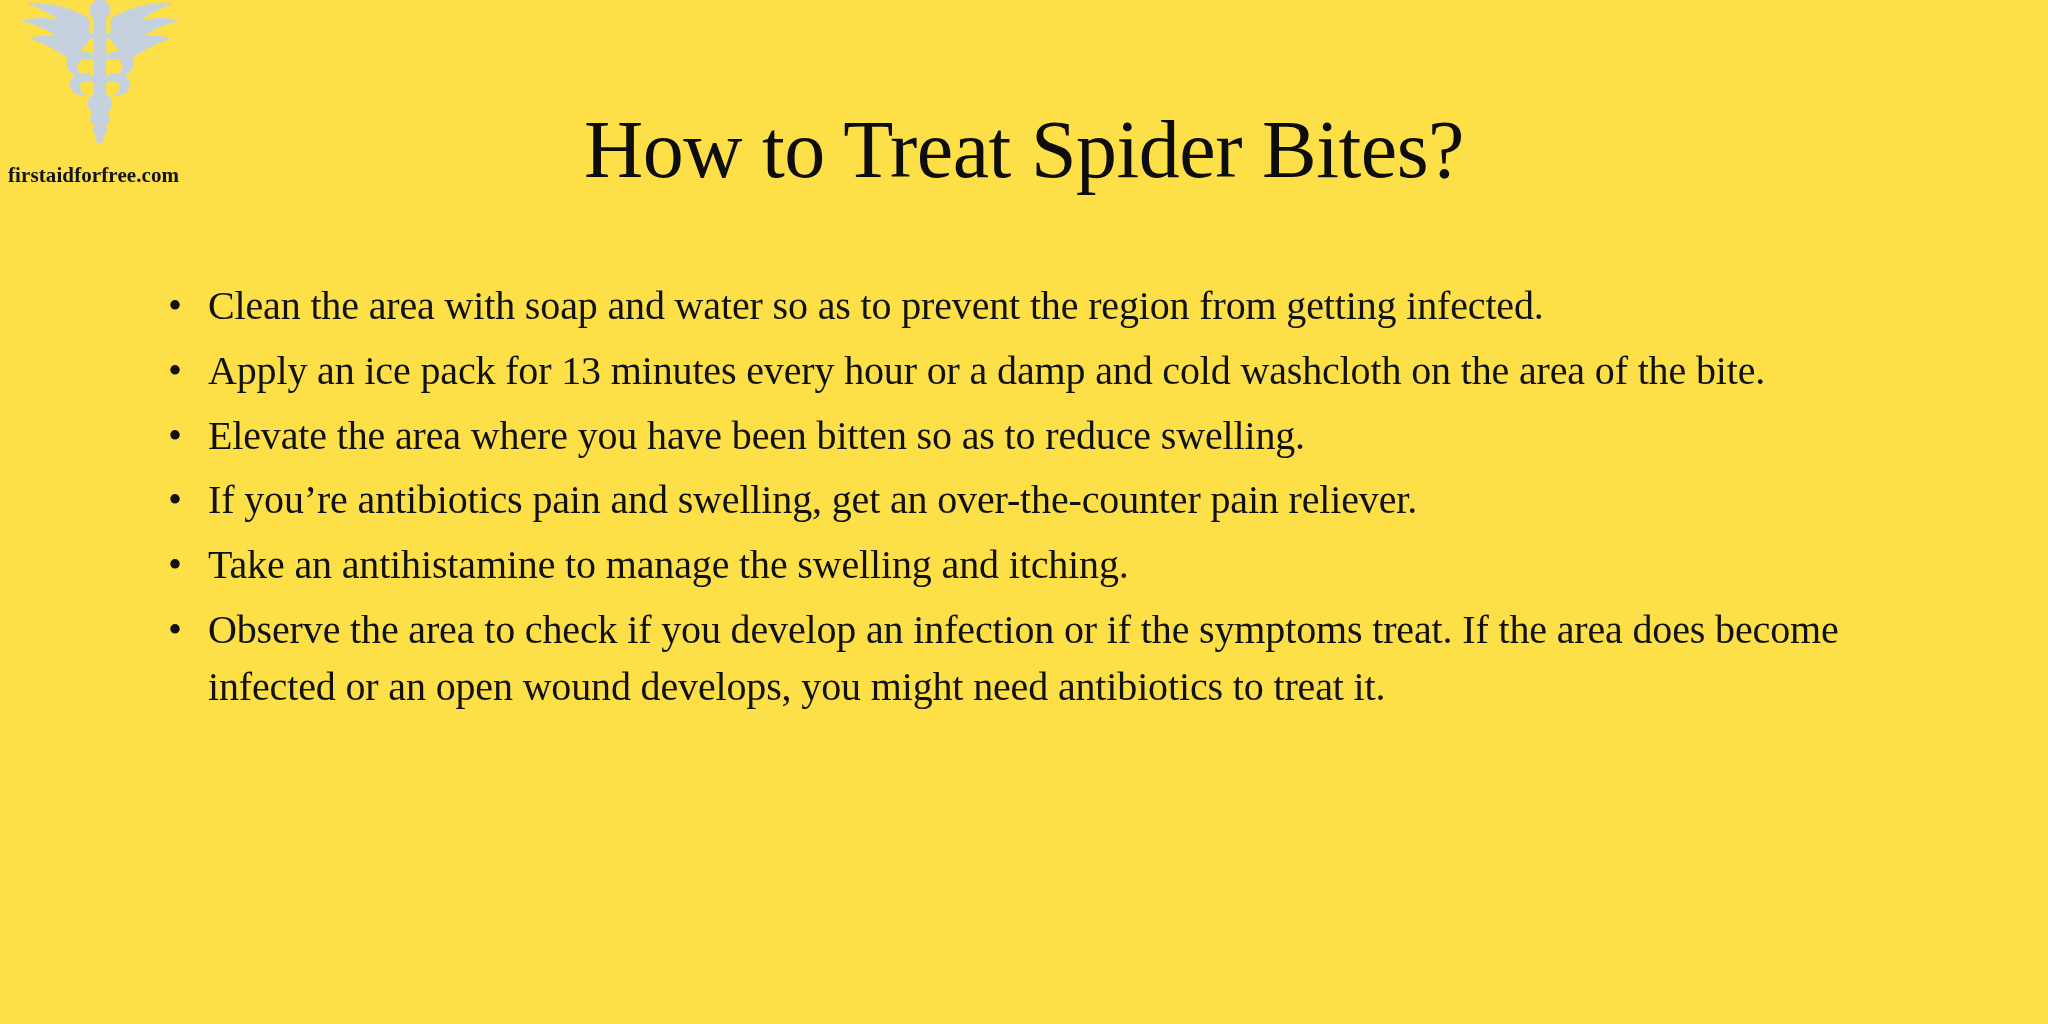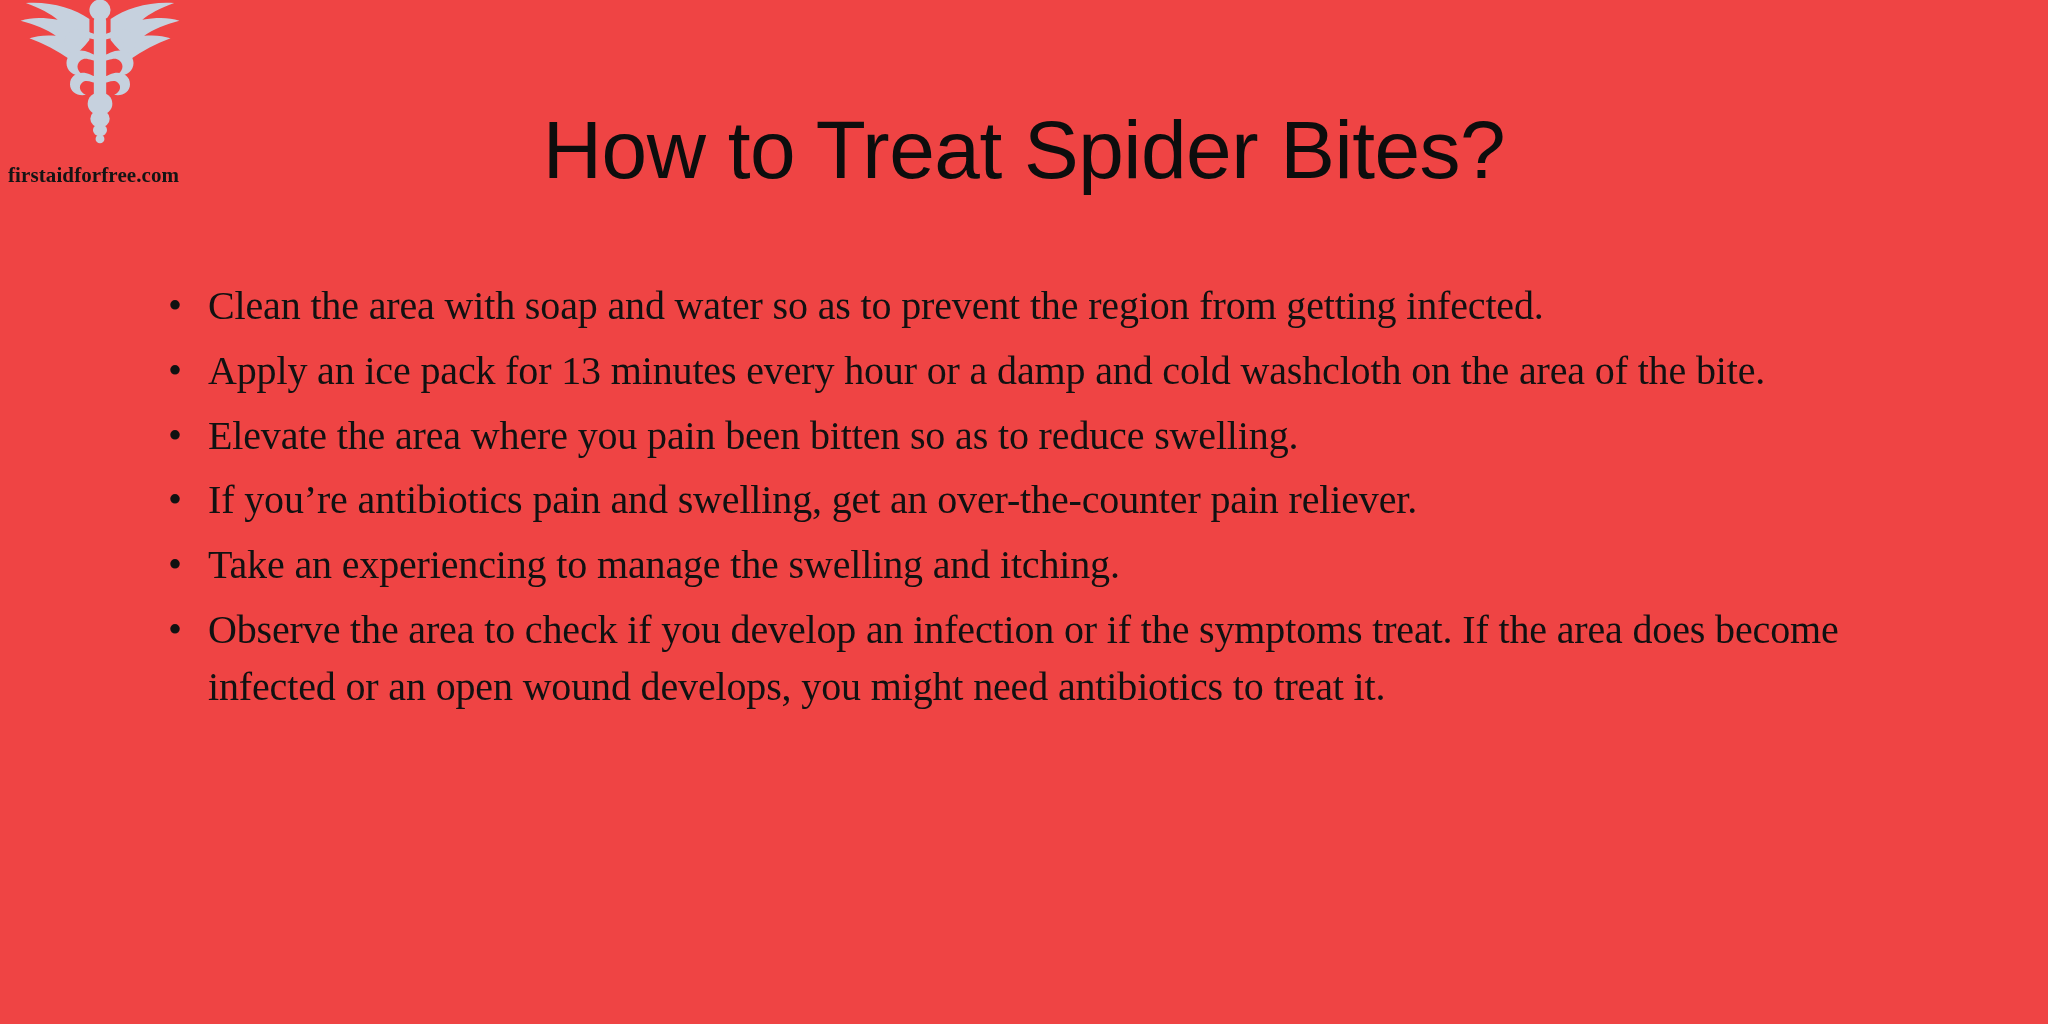--- a/index.html
+++ b/index.html
@@ -12,21 +12,21 @@
     overflow: hidden;
     background: #dae3ed;
     font-family: "Liberation Serif", "DejaVu Serif", serif;
     -webkit-font-smoothing: antialiased;
   }
 
   #slide {
     position: relative;
     width: 2048px;
     height: 1024px;
-    background: #ef4444;
+    background: #fde047;
     box-sizing: border-box;
   }
 
   
   #brand {
     position: absolute;
     left: 0px;
     top: 0px;
     width: 260px;
     height: 180px;
@@ -53,21 +53,21 @@
     white-space: nowrap;
   }
 
   
   #title {
     position: absolute;
     left: 0;
     top: 52px;
     width: 2048px;
     text-align: center;
-    font-family: Liberation Sans, sans-serif;
+    font-family: Liberation Serif, serif;
     font-weight: 400;
     font-size: 82px;
     line-height: 1.04;
     color: #0d0d0d;
     letter-spacing: -0.5px;
   }
 
   
   #bullet-list {
     position: absolute;
@@ -150,31 +150,31 @@
       <span class="btext">Clean the area with soap and water so as to prevent the region from getting infected.</span>
     </li>
 
     <li class="bullet-item">
       <span class="dot">•</span>
       <span class="btext">Apply an ice pack for 13 minutes every hour or a damp and cold washcloth on the area of the bite.</span>
     </li>
 
     <li class="bullet-item">
       <span class="dot">•</span>
-      <span class="btext">Elevate the area where you pain been bitten so as to reduce swelling.</span>
+      <span class="btext">Elevate the area where you have been bitten so as to reduce swelling.</span>
     </li>
 
     <li class="bullet-item">
       <span class="dot">•</span>
       <span class="btext">If you’re antibiotics pain and swelling, get an over-the-counter pain reliever.</span>
     </li>
 
     <li class="bullet-item">
       <span class="dot">•</span>
-      <span class="btext">Take an experiencing to manage the swelling and itching.</span>
+      <span class="btext">Take an antihistamine to manage the swelling and itching.</span>
     </li>
 
     <li class="bullet-item">
       <span class="dot">•</span>
       <span class="btext">Observe the area to check if you develop an infection or if the symptoms treat. If the area does become infected or an open wound develops, you might need antibiotics to treat it.</span>
     </li>
 
   </ul>
 
 </div>

